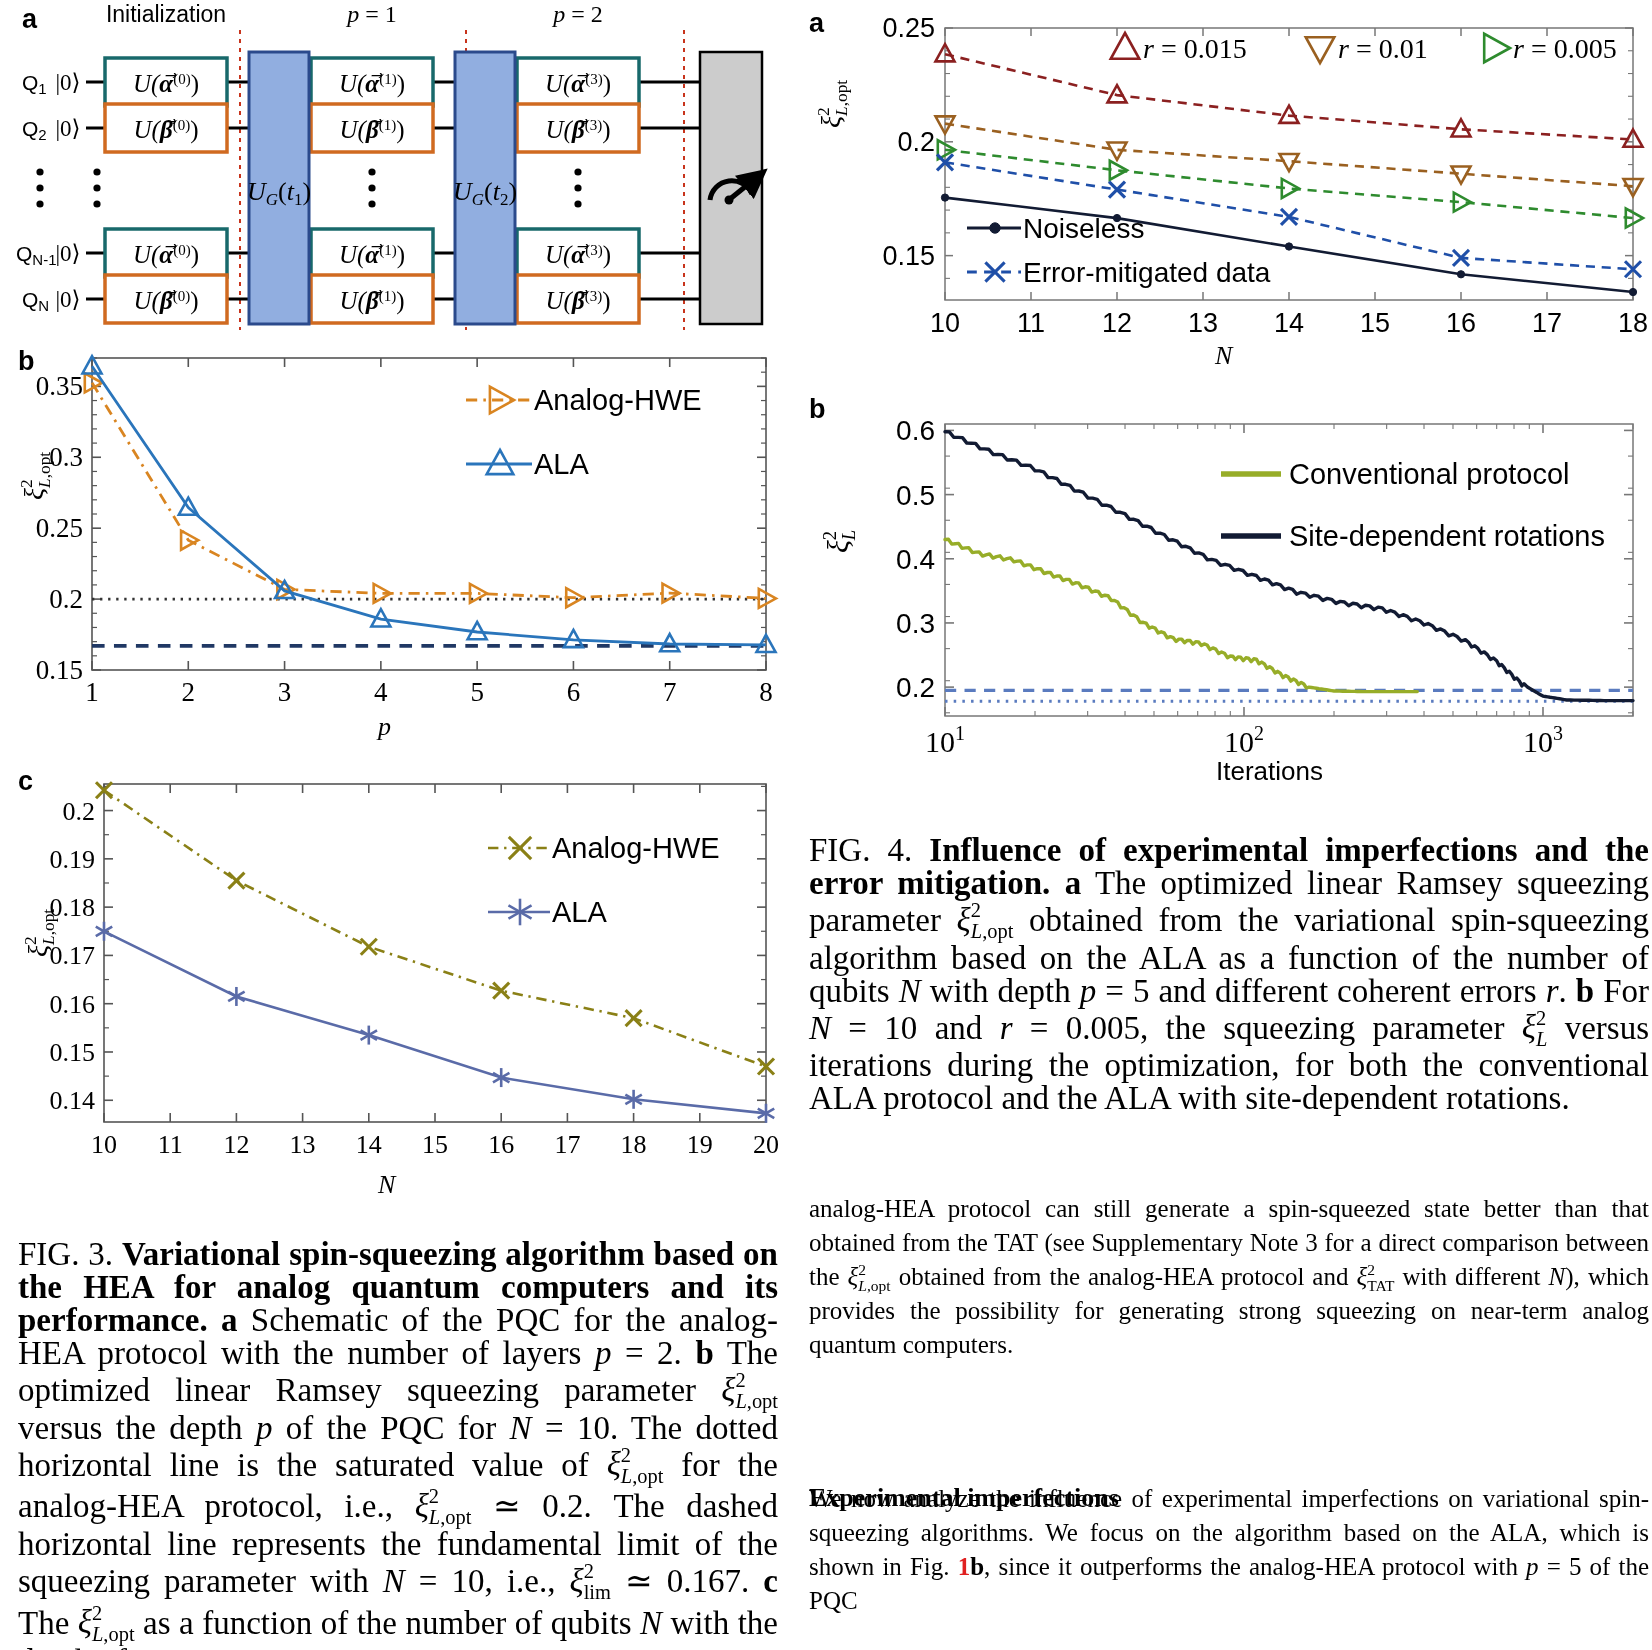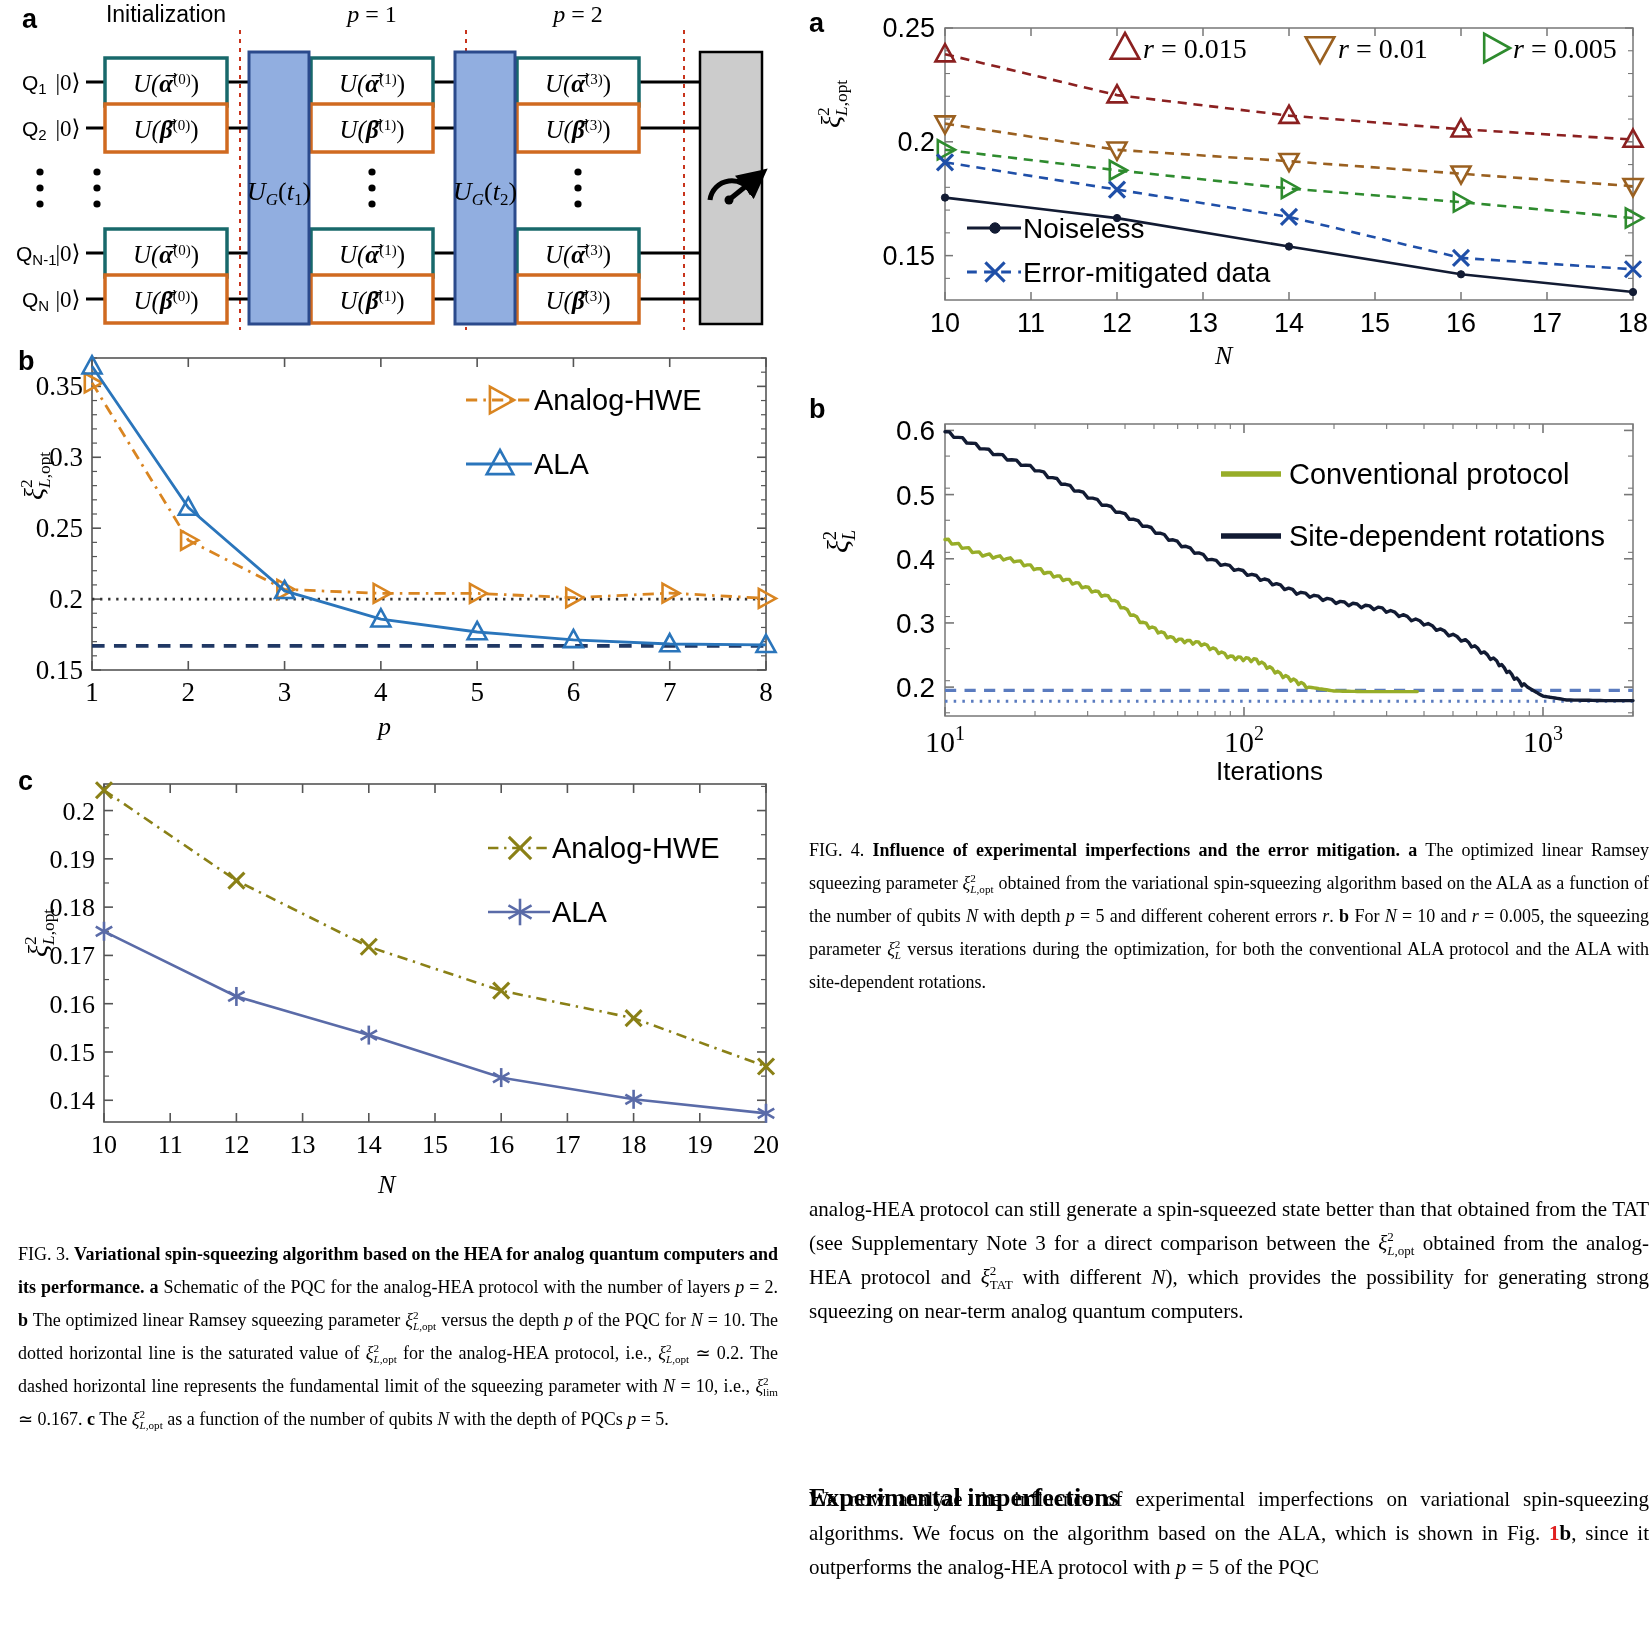--- a/index.html
+++ b/index.html
@@ -35,30 +35,30 @@
     font-size:27px;
     position:absolute;
     white-space:nowrap;
     margin-left:41px;
   }
 
   
   .caption {
     position:absolute;
     font-family:"Liberation Serif", serif;
-    font-size:18px;
+    font-size:33px;
     line-height:33px;
     text-align:justify;
     text-justify:inter-word;
   }
   .caption b { font-weight:bold; }
   .bodytext {
     position:absolute;
     font-family:"Liberation Serif", serif;
-    font-size:21px;
+    font-size:25px;
     line-height:34px;
     text-align:justify;
   }
   .secthead {
     position:absolute;
     font-family:"Liberation Serif", serif;
     font-weight:bold;
     font-size:26px;
     margin-top:36px;
   }

